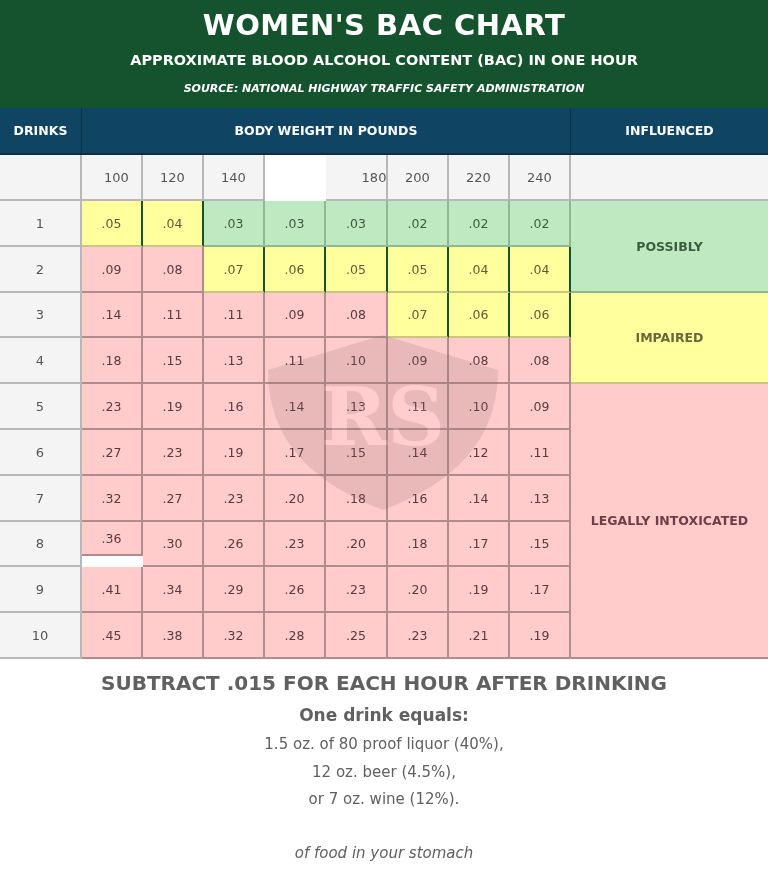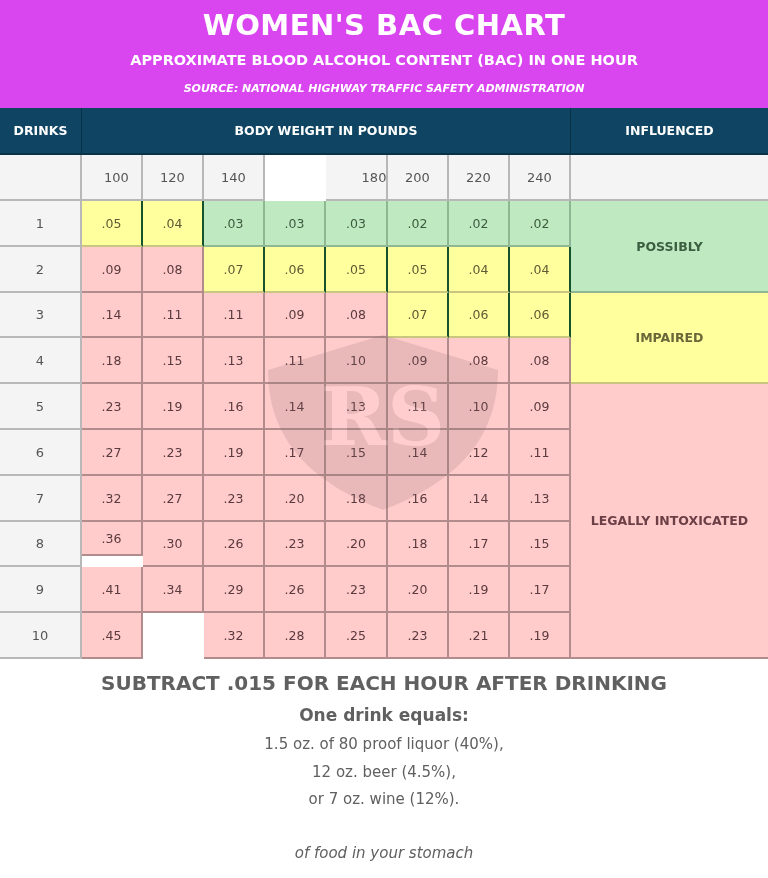--- a/index.html
+++ b/index.html
@@ -4,21 +4,21 @@
 <style>
   html, body { margin: 0; padding: 0; }
   body {
     width: 768px; height: 878px; overflow: hidden;
     background: #ffffff;
     font-family: "DejaVu Sans", "Liberation Sans", sans-serif;
     position: relative;
   }
   .banner {
     position: absolute; left: 0; top: 0; width: 768px; height: 108px;
-    background: #d946ef;
+    background: #14532d;
     color: #ffffff; text-align: center;
   }
   .banner .title {
     position: absolute; left: 0; right: 0; top: 8px;
     font-size: 29px; font-weight: bold; letter-spacing: 0.5px;
     font-family: "DejaVu Sans", sans-serif;
   }
   .banner .subtitle {
     position: absolute; left: 0; right: 0; top: 52px;
     font-size: 14.5px; font-weight: bold;
@@ -171,20 +171,21 @@
     <div class="cell r" style="left: 82px; top: 459px; width: 61px; height: 46px;">.41</div>
     <div class="cell r" style="left: 143px; top: 459px; width: 61px; height: 46px;">.34</div>
     <div class="cell r" style="left: 204px; top: 459px; width: 61px; height: 46px;">.29</div>
     <div class="cell r" style="left: 265px; top: 459px; width: 61px; height: 46px;">.26</div>
     <div class="cell r" style="left: 326px; top: 459px; width: 62px; height: 46px;">.23</div>
     <div class="cell r" style="left: 388px; top: 459px; width: 61px; height: 46px;">.20</div>
     <div class="cell r" style="left: 449px; top: 459px; width: 61px; height: 46px;">.19</div>
     <div class="cell r" style="left: 510px; top: 459px; width: 61px; height: 46px;">.17</div>
     <div class="cell dr" style="left: 0px; top: 505px; width: 82px; height: 46px;">10</div>
     <div class="cell r" style="left: 82px; top: 505px; width: 61px; height: 46px;">.45</div>
+    <div class="cell r" style="left: 143px; top: 505px; width: 61px; height: 46px;">.38</div>
     <div class="cell r" style="left: 204px; top: 505px; width: 61px; height: 46px;">.32</div>
     <div class="cell r" style="left: 265px; top: 505px; width: 61px; height: 46px;">.28</div>
     <div class="cell r" style="left: 326px; top: 505px; width: 62px; height: 46px;">.25</div>
     <div class="cell r" style="left: 388px; top: 505px; width: 61px; height: 46px;">.23</div>
     <div class="cell r" style="left: 449px; top: 505px; width: 61px; height: 46px;">.21</div>
     <div class="cell r" style="left: 510px; top: 505px; width: 61px; height: 46px;">.19</div>
   </div>
 
 <svg class="watermark" viewBox="0 0 250 175">
   <path d="M10,35 L125,0 L240,35 C240,110 190,150 125,175 C60,150 10,110 10,35 Z" fill="#8a6a6e"></path>

